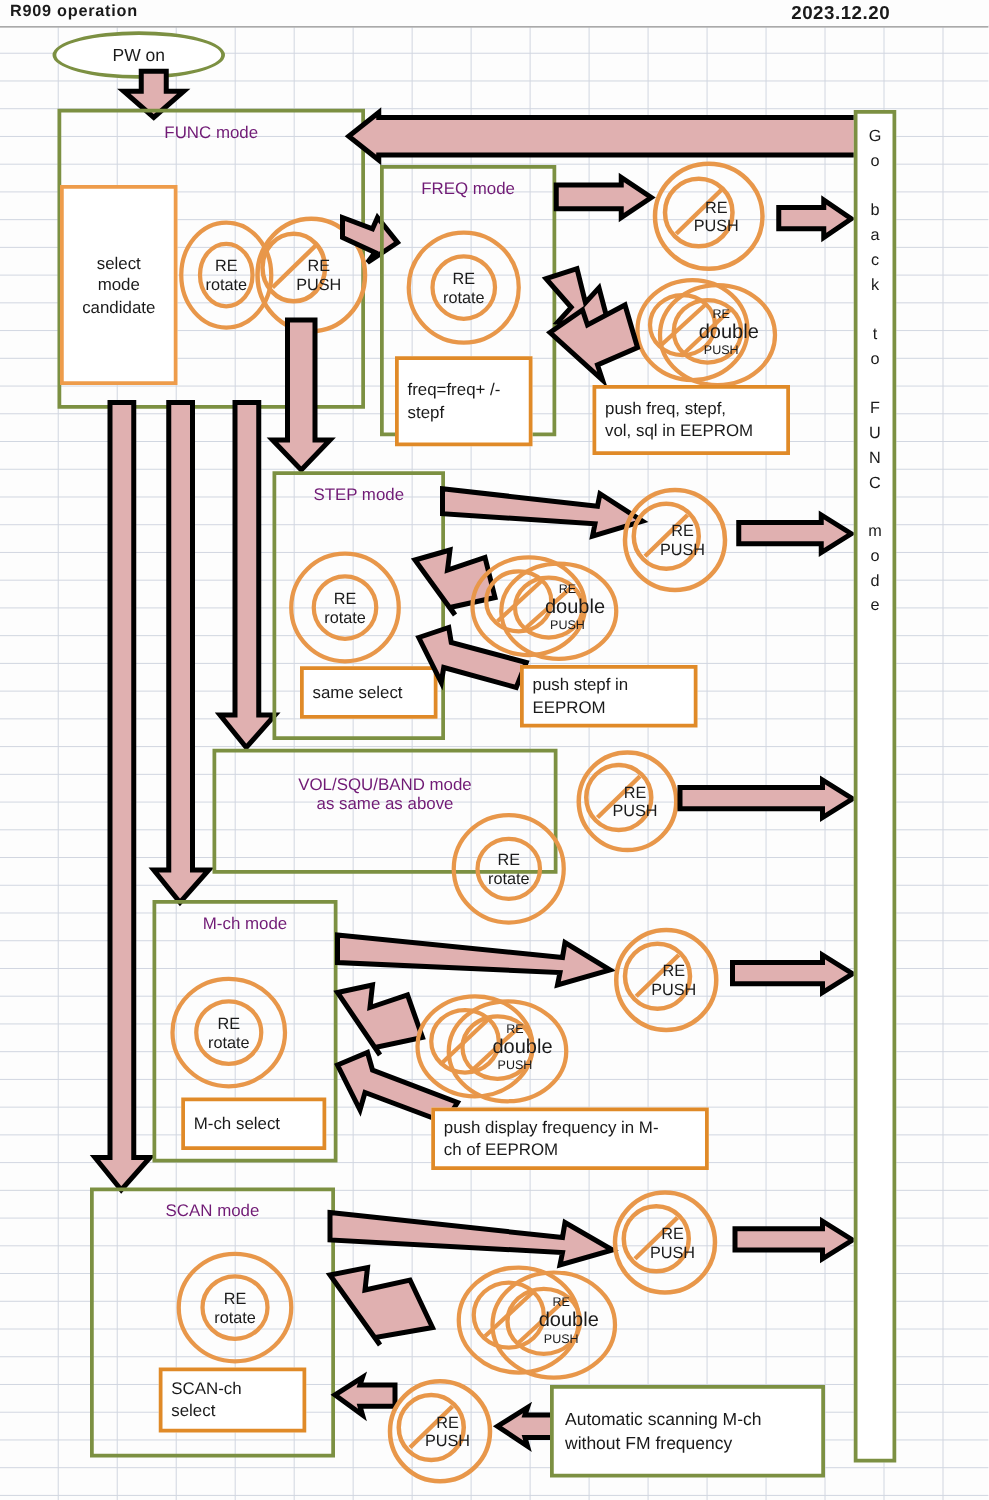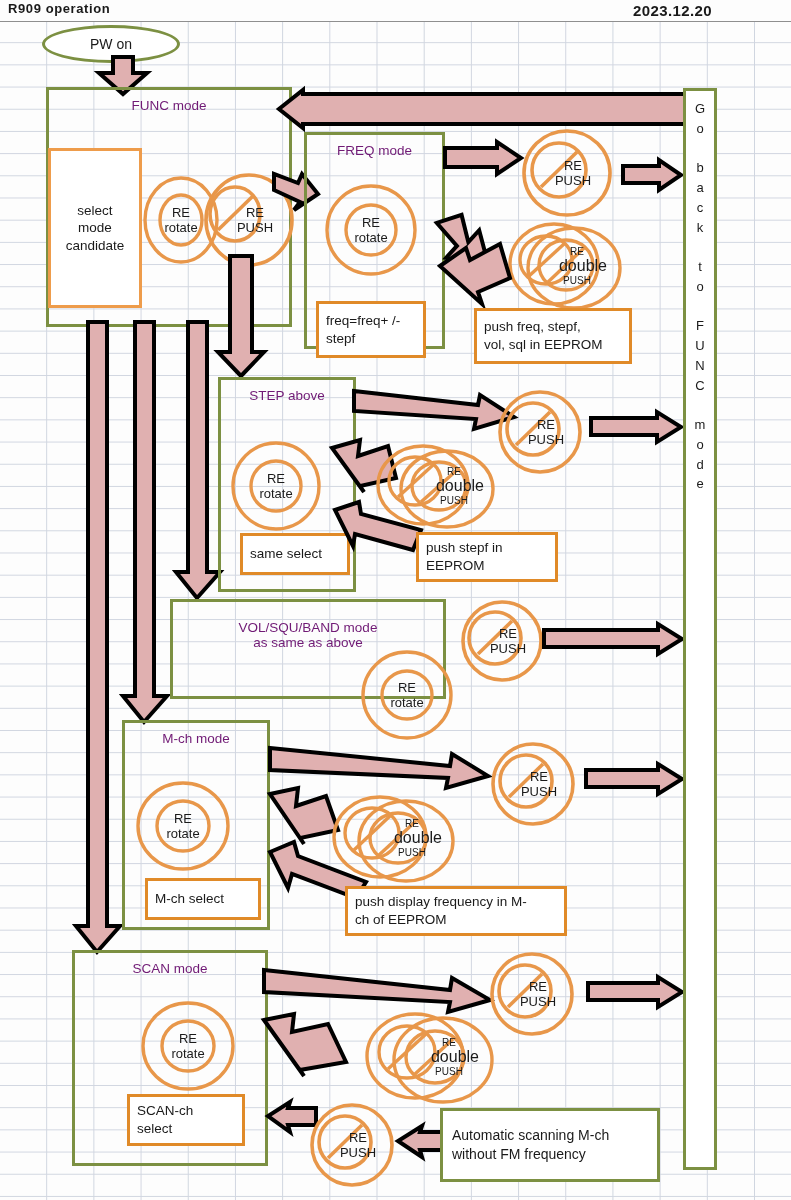--- a/index.html
+++ b/index.html
@@ -166,21 +166,21 @@
     <svg width="94" height="94" viewBox="0 0 94 94">
       <ellipse cx="47" cy="47" rx="44" ry="44" fill="none" stroke="#e8974a" stroke-width="3.4"></ellipse>
       <ellipse cx="47" cy="47" rx="25" ry="25" fill="none" stroke="#e8974a" stroke-width="3.4"></ellipse>
     </svg>
     <div class="lbl">
       <div class="l1">RE</div>
       <div class="l2">rotate</div>
     </div>
   </div>
 
-  <div class="obox" style="left:316px;top:285px;width:110px;height:57px;margin-top:16px;">
+  <div class="obox" style="left:316px;top:285px;width:110px;height:72px;">
     <span class="mline">freq=freq+ /-<br>stepf</span>
   </div>
 
   <div class="arrow" style="left:443px;top:140px;">
     <svg width="80" height="36" viewBox="0 0 80 36">
       <polygon points="2,8 54,8 54,2 78,18 54,34 54,27 2,27" fill="#e0b0b0" stroke="#000" stroke-width="4" stroke-linejoin="miter"></polygon>
     </svg>
   </div>
 
   <div class="knob" style="left:521px;top:129px;width:92px;height:88px;">
@@ -249,21 +249,21 @@
       <polygon points="13,0 32,0 32,374 45,374 22,400 1,374 13,374" fill="#e0b0b0" stroke="#000" stroke-width="4" stroke-linejoin="miter"></polygon>
     </svg>
   </div>
   <div class="arrow" style="left:175px;top:322px;">
     <svg width="50" height="278" viewBox="0 0 50 278">
       <polygon points="13,0 32,0 32,250 45,250 22,276 1,250 13,250" fill="#e0b0b0" stroke="#000" stroke-width="4" stroke-linejoin="miter"></polygon>
     </svg>
   </div>
 
   <div class="gbox" style="left:218px;top:377px;width:138px;height:215px;">
-    <div class="gbox-label">STEP above</div>
+    <div class="gbox-label">STEP mode</div>
   </div>
 
   <div class="knob" style="left:230px;top:440px;width:92px;height:92px;">
     <svg width="92" height="92" viewBox="0 0 92 92">
       <ellipse cx="46" cy="46" rx="43" ry="43" fill="none" stroke="#e8974a" stroke-width="3.4"></ellipse>
       <ellipse cx="46" cy="46" rx="25" ry="25" fill="none" stroke="#e8974a" stroke-width="3.4"></ellipse>
     </svg>
     <div class="lbl">
       <div class="l1">RE</div>
       <div class="l2">rotate</div>

